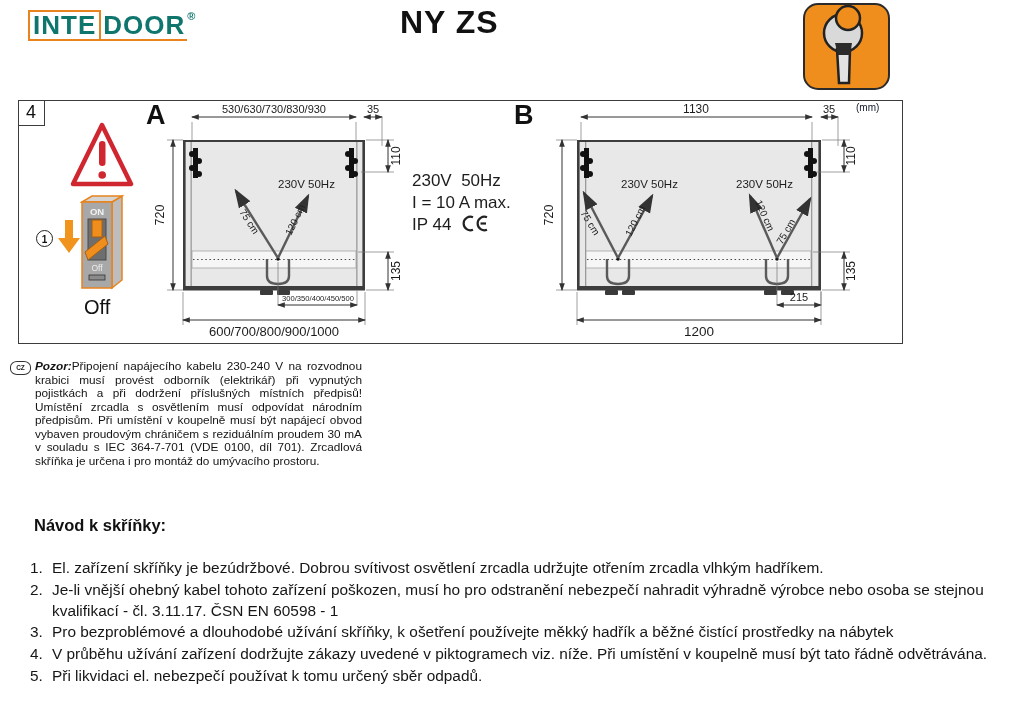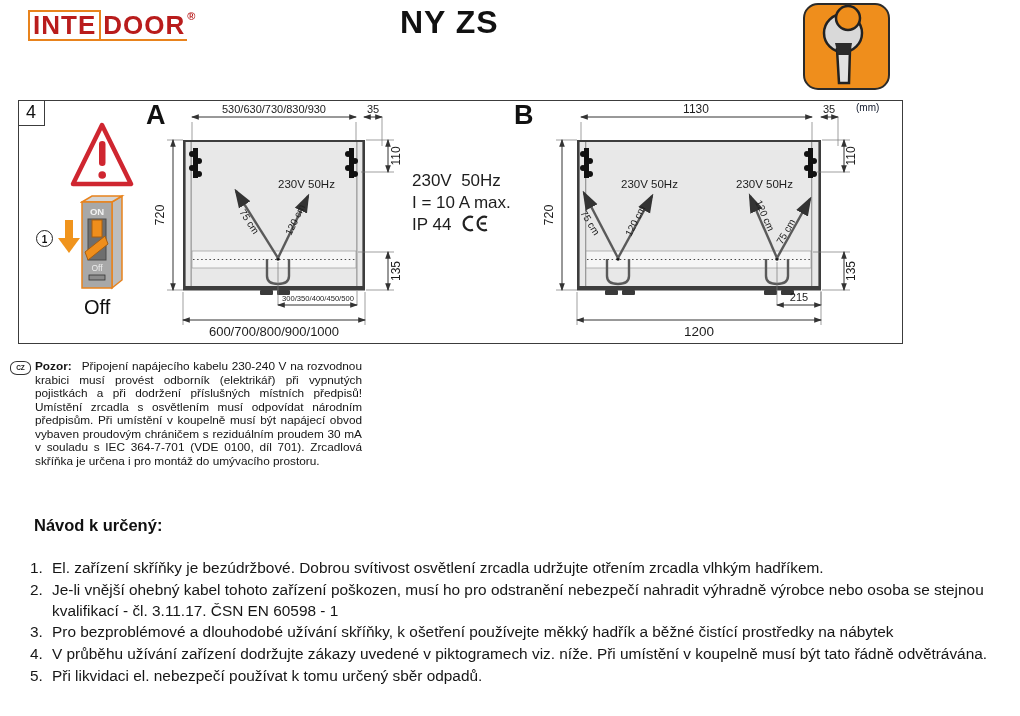--- a/index.html
+++ b/index.html
@@ -1,39 +1,39 @@
 <!DOCTYPE html>
 <html><head>
 <meta charset="utf-8">
 <style>
   html,body{margin:0;padding:0;}
   body{width:1020px;height:716px;position:relative;background:#fff;
        font-family:"Liberation Sans",sans-serif;color:#1a1a1a;overflow:hidden;}
   .abs{position:absolute;}
   svg{font-family:"Liberation Sans",sans-serif;}
   
-  .logo{left:28px;top:10px;font-weight:bold;font-size:26px;letter-spacing:1px;color:#b91c1c;white-space:nowrap;}
+  .logo{left:28px;top:10px;font-weight:bold;font-size:26px;letter-spacing:1px;color:#0f766e;white-space:nowrap;}
   .logo .inte{border:2px solid #e8831d;padding:0 3px 1px 3px;display:inline-block;line-height:26px;}
   .logo .door{border-bottom:2px solid #e8831d;padding:0 2px 1px 2px;display:inline-block;line-height:26px;}
   .logo .reg{font-size:11px;vertical-align:14px;}
   .title{left:400px;top:4px;font-size:32px;font-weight:bold;letter-spacing:1px;color:#111;}
   .wrenchbox{left:803px;top:3px;width:87px;height:87px;background:#ef8e1c;border:2px solid #2b2b2b;border-radius:15px;box-sizing:border-box;}
   
   .dbox{left:18px;top:100px;width:885px;height:244px;border:1.5px solid #3c3c3c;box-sizing:border-box;}
   .corner4{left:18px;top:100px;width:27px;height:26px;border-right:1.5px solid #3c3c3c;border-bottom:1.5px solid #3c3c3c;box-sizing:border-box;font-size:18px;text-align:center;line-height:24px;color:#111;}
   .mmnote{left:856px;top:102px;font-size:10px;color:#0f172a;}
   .bigletter{font-size:27px;font-weight:bold;color:#111;}
   .offbig{left:84px;top:296px;font-size:20px;color:#111;}
   .circ1{left:36px;top:230px;width:17px;height:17px;border:1.3px solid #222;border-radius:50%;font-size:10px;font-weight:bold;text-align:center;line-height:17px;box-sizing:border-box;color:#111;}
   .specs{left:412px;top:170px;font-size:17px;line-height:22px;color:#1d1d1d;}
   .specs div{white-space:pre;}
   
   .warn{left:10px;top:360px;width:352px;font-size:11.8px;line-height:13.5px;text-align:justify;color:#141414;padding-left:25px;box-sizing:border-box;}
   .czbadge{position:absolute;left:0;top:1px;width:19px;height:12px;border:1px solid #333;border-radius:7px/6px;font-size:6.5px;font-weight:bold;text-align:center;line-height:11px;color:#222;}
-  .warn b{margin-right:10px;}
+  .warn b{margin-right:0;font-style:italic;}
   
   .mhead{left:34px;top:516px;font-size:16.5px;font-weight:bold;color:#111;}
   .mlist{left:30px;top:558px;width:978px;font-size:15.4px;line-height:20.8px;color:#161616;}
   .mi{display:flex;margin-bottom:1px;}
   .mi .n{flex:0 0 22px;}
   .mi .t{flex:1;}
 </style>
 </head>
 <body>
 
@@ -235,21 +235,21 @@
         <path d="M26,2.2 A6.8,6.8 0 1 0 26,14.8" fill="none" stroke="#222" stroke-width="2.2"></path>
         <line x1="19.5" y1="8.5" x2="25" y2="8.5" stroke="#222" stroke-width="2.2"></line>
       </svg></div>
 </div>
 
 <div class="abs warn">
   <span class="czbadge">CZ</span>
   <b>Pozor:</b><span>Připojení napájecího kabelu 230-240 V na rozvodnou krabici musí provést odborník (elektrikář) při vypnutých pojistkách a při dodržení příslušných místních předpisů! Umístění zrcadla s osvětlením musí odpovídat národním předpisům. Při umístění v koupelně musí být napájecí obvod vybaven proudovým chráničem s reziduálním proudem 30 mA v souladu s IEC 364-7-701 (VDE 0100, díl 701). Zrcadlová skříňka je určena i pro montáž do umývacího prostoru.</span>
 </div>
 
-<div class="abs mhead">Návod k určený:</div>
+<div class="abs mhead">Návod k skříňky:</div>
 
 <div class="abs mlist">
   <div class="mi">
     <span class="n">1.</span>
     <span class="t">El. zařízení skříňky je bezúdržbové. Dobrou svítivost osvětlení zrcadla udržujte otřením zrcadla vlhkým hadříkem.</span>
   </div>
   <div class="mi">
     <span class="n">2.</span>
     <span class="t">Je-li vnější ohebný kabel tohoto zařízení poškozen, musí ho pro odstranění nebezpečí nahradit výhradně výrobce nebo osoba se stejnou kvalifikací - čl. 3.11.17. ČSN EN 60598 - 1</span>
   </div>

